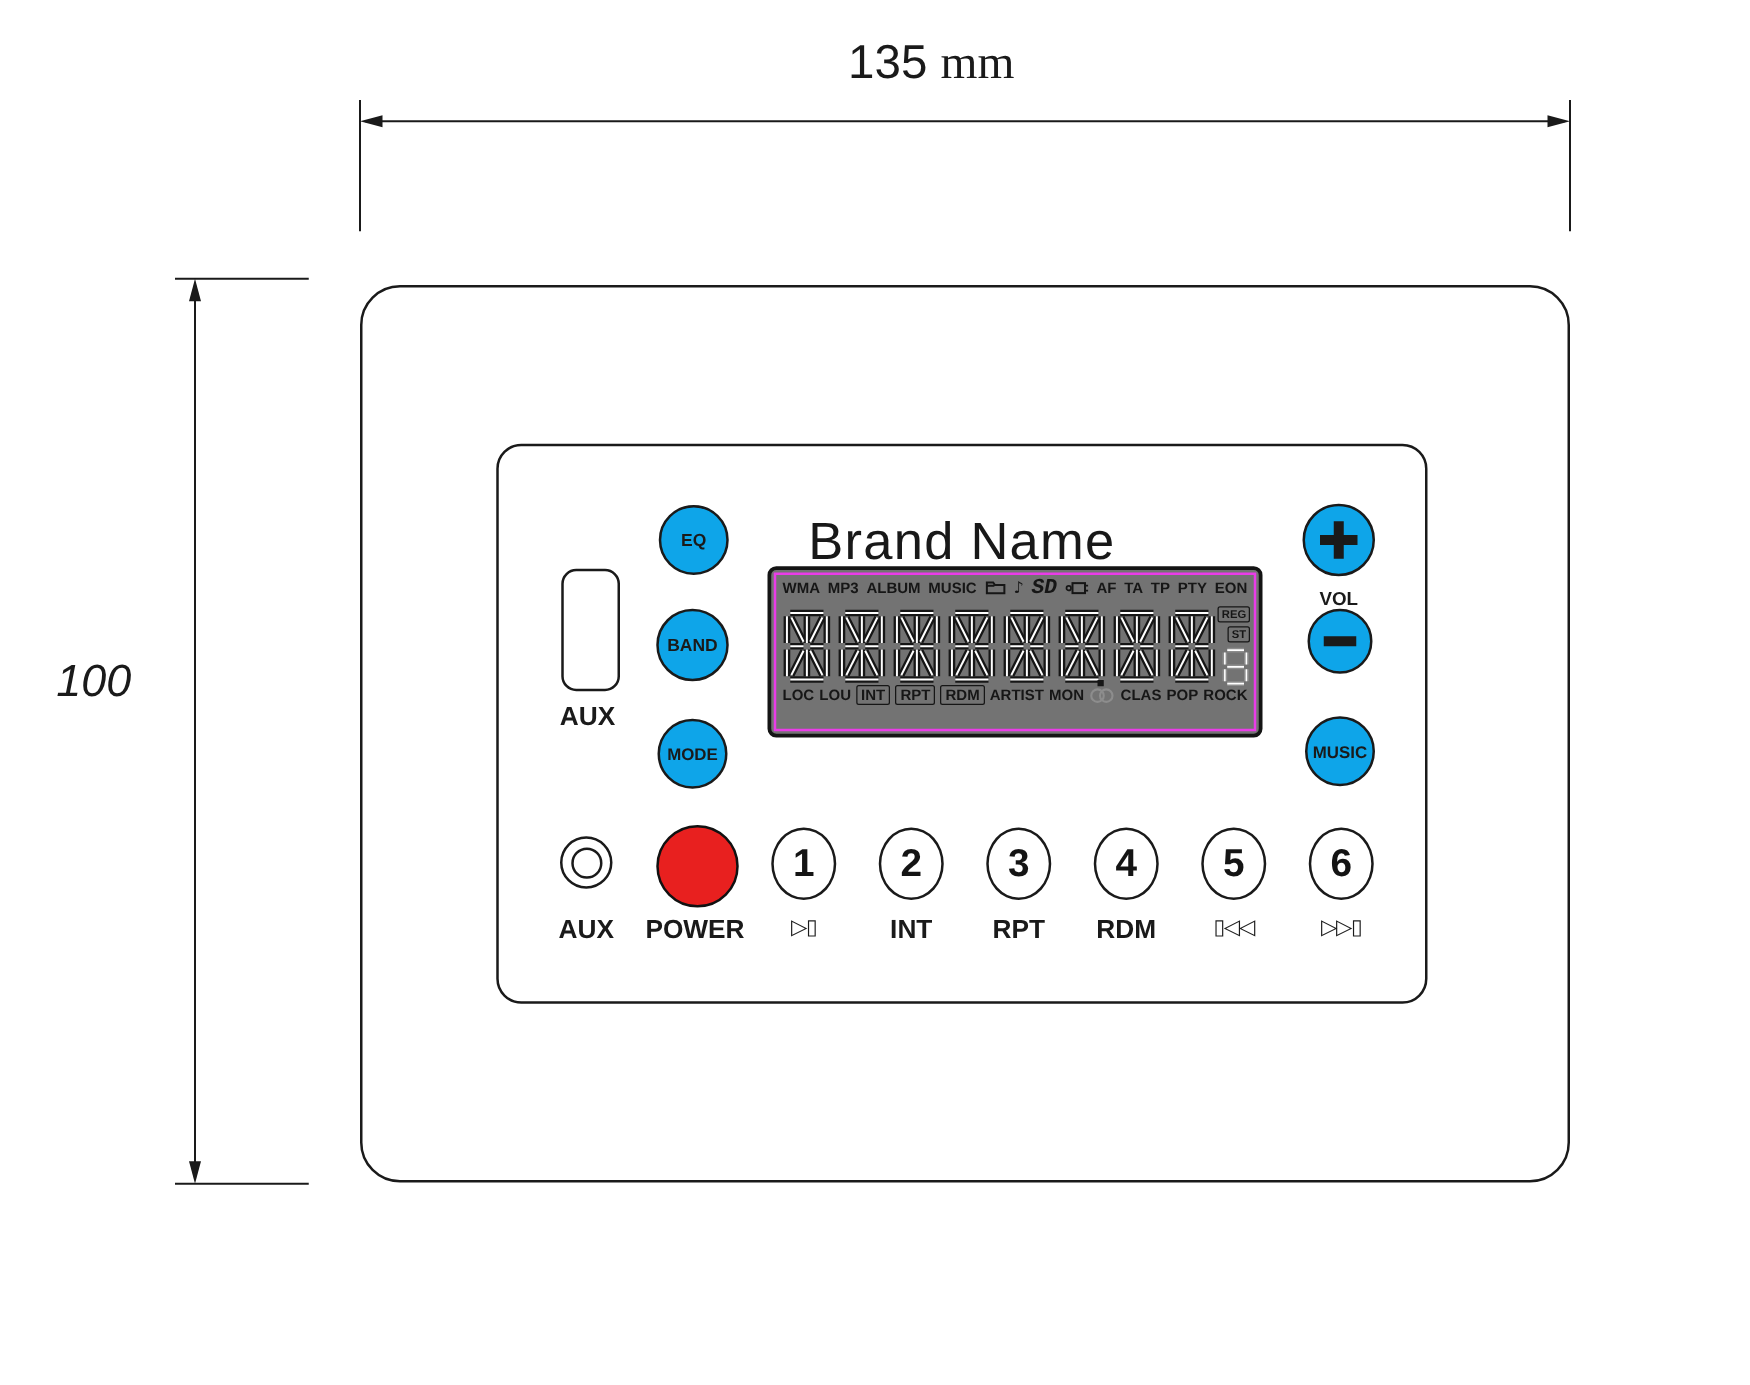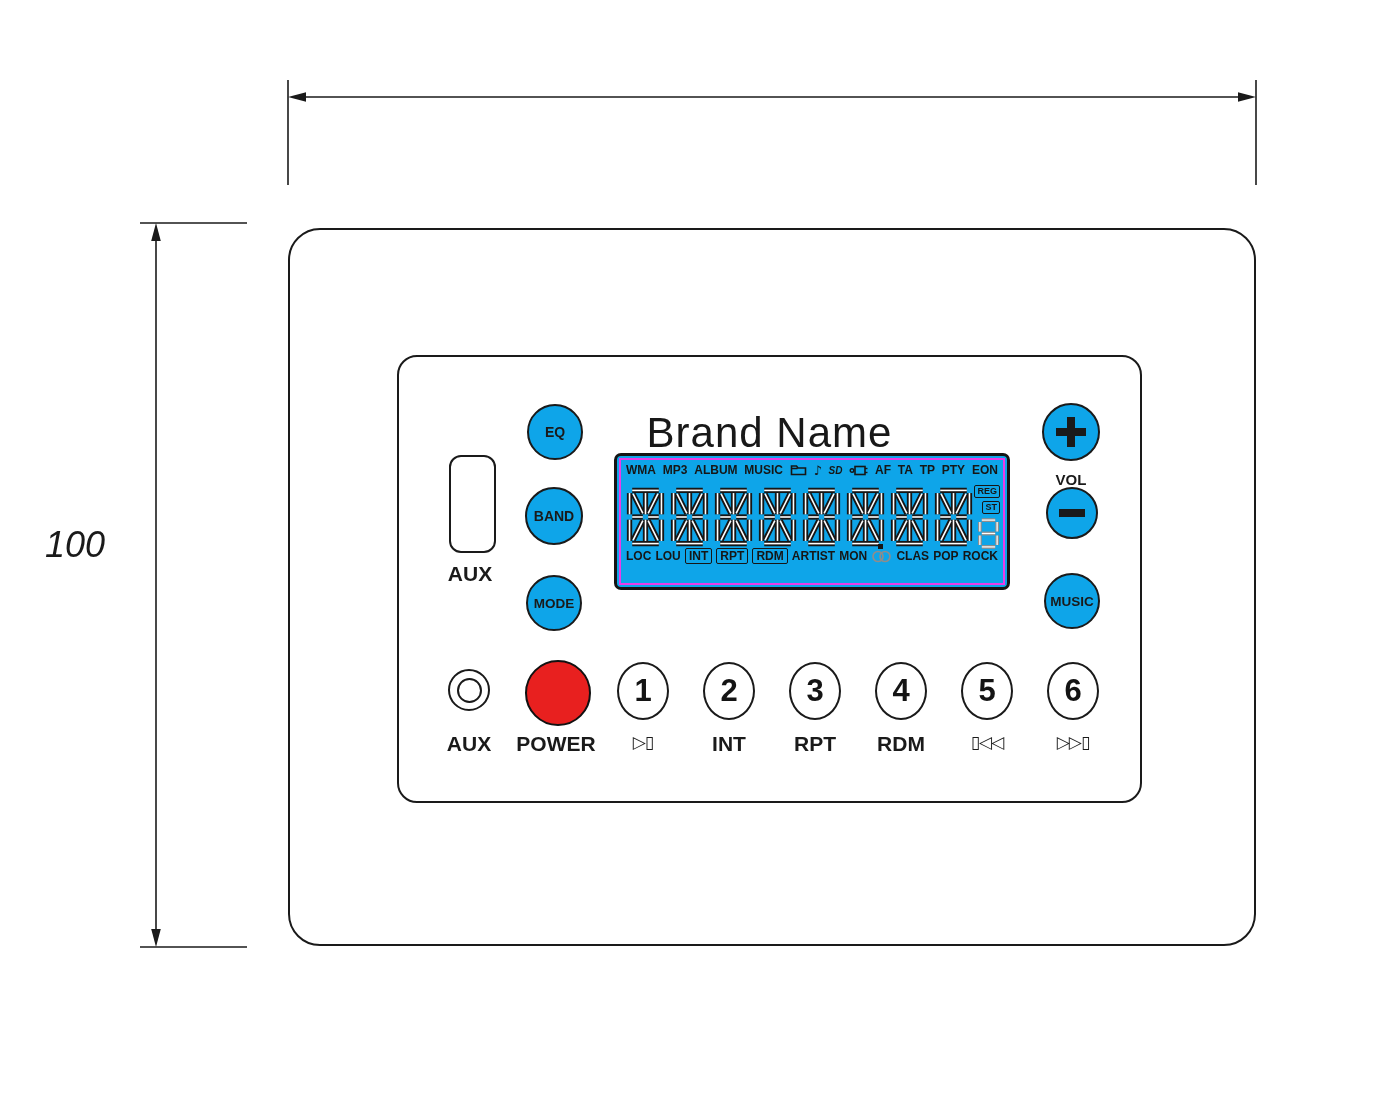--- a/index.html
+++ b/index.html
@@ -30,21 +30,21 @@
   .vol-label{left:642px;top:114px;width:60px;text-align:center;font-size:15px;font-weight:bold;}
 
   .plus-h{width:30px;height:8px;background:#1a1a1a;position:absolute;}
   .plus-v{width:8px;height:30px;background:#1a1a1a;position:absolute;}
   .minus-h{width:26px;height:8px;background:#1a1a1a;position:absolute;}
 
   .aux-slot{left:50px;top:98px;width:43px;height:94px;border:2px solid #1a1a1a;border-radius:12px;background:#fff;}
   .aux-slot-label{left:28px;top:205px;width:86px;text-align:center;font-size:21px;font-weight:bold;}
 
   
-  .lcd{left:215px;top:96px;width:396px;height:137px;border:3px solid #141414;border-radius:7px;background:#0ea5e9;box-sizing:border-box;}
+  .lcd{left:215px;top:96px;width:396px;height:137px;border:3px solid #141414;border-radius:7px;background:#737373;box-sizing:border-box;}
   .lcd-in{position:absolute;inset:2px;border:2px solid #ea3ce8;}
   .lcd-row{position:absolute;left:5px;right:5px;display:flex;justify-content:space-between;align-items:center;
            font-size:12px;font-weight:bold;color:#161616;white-space:nowrap;}
   .lcd-top{top:1px;height:18px;}
   .lcd-bot{bottom:18px;height:18px;}
   .lcd-chars{position:absolute;left:5px;top:24px;display:flex;gap:5px;}
   .c14{width:39px;height:66px;}
   .sA{stroke:#161616;stroke-width:6;fill:none;}
   .sB{stroke:#ffffff;stroke-width:1.8;fill:none;}
   .sA7{stroke:#8d8d8d;stroke-width:4;fill:none;}
@@ -108,20 +108,24 @@
       <line x1="156" y1="227" x2="156" y2="943"></line>
     </g>
     <g fill="#1a1a1a" stroke="none">
       <polygon points="288,97 306,92.2 306,101.8"></polygon>
       <polygon points="1256,97 1238,92.2 1238,101.8"></polygon>
       <polygon points="156,223 151.2,241 160.8,241"></polygon>
       <polygon points="156,947 151.2,929 160.8,929"></polygon>
     </g>
   </svg>
 
+  <div class="abs dim-text" style="left:620px;top:28px;width:250px;">
+    <span>135</span>
+    <span class="dim-unit">mm</span>
+  </div>
   <div class="abs dim-text" style="left:22px;top:524px;width:106px;font-size:36px;font-style:italic;">
     <span>100</span>
   </div>
 
   <div class="abs panel-outer"></div>
 
   <div class="abs panel-inner">
 
     <div class="abs brand">Brand Name</div>
 
@@ -144,21 +148,21 @@
           <span>WMA</span>
           <span>MP3</span>
           <span>ALBUM</span>
           <span>MUSIC</span>
           <span>
             <svg width="17" height="12" viewBox="0 0 17 12">
                 <path d="M1.5 10.5 V2 h5 l1.5 2 h7.5 v6.5 z M1.5 4.5 h6" fill="none" stroke="#161616" stroke-width="1.6"></path>
               </svg>
           </span>
           <span style="font-family:'DejaVu Sans',sans-serif;font-size:13px;">♪</span>
-          <span style="font-family:Liberation Sans, sans-serif;font-style:italic;font-size:10px;">SD</span>
+          <span style="font-family:Liberation Mono, monospace;font-style:italic;font-size:17px;">SD</span>
           <span>
             <svg width="19" height="11" viewBox="0 0 19 11">
                 <circle cx="3" cy="5.5" r="1.8" fill="none" stroke="#161616" stroke-width="1.4"></circle>
                 <rect x="6" y="1.5" width="10" height="8" fill="none" stroke="#161616" stroke-width="1.6"></rect>
                 <line x1="16" y1="3.5" x2="18.5" y2="3.5" stroke="#161616" stroke-width="1.4"></line>
                 <line x1="16" y1="7.5" x2="18.5" y2="7.5" stroke="#161616" stroke-width="1.4"></line>
               </svg>
           </span>
           <span>AF</span>
           <span>TA</span>

